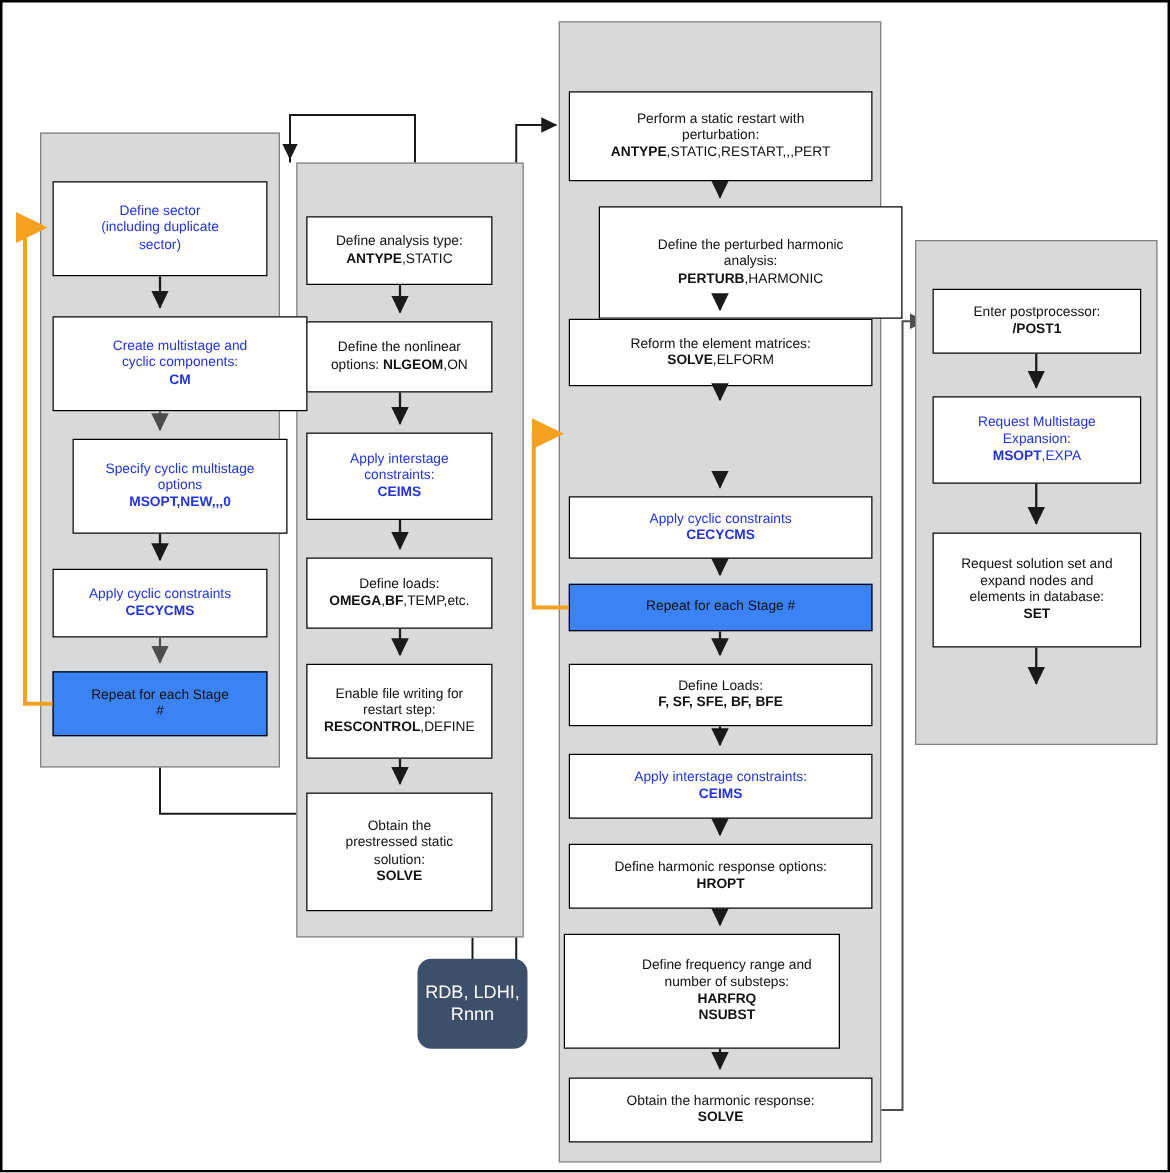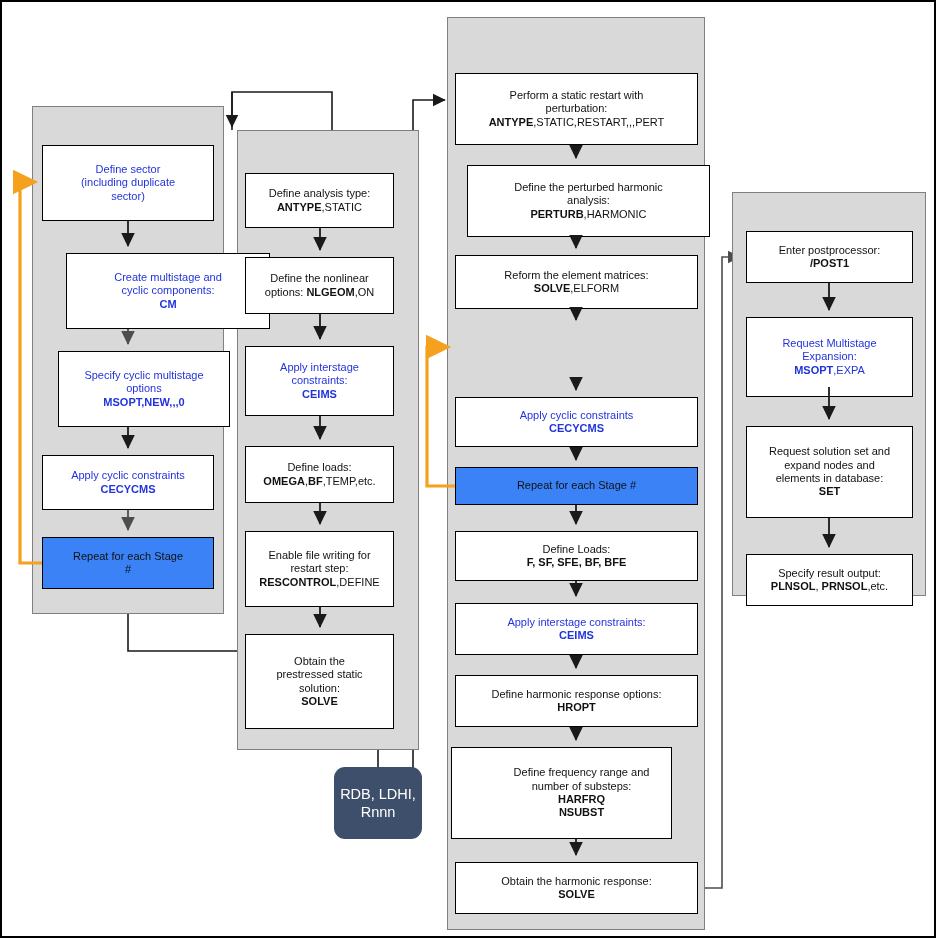--- a/index.html
+++ b/index.html
@@ -103,21 +103,21 @@
   <div class="panel-title" style="left:30px;top:113px;width:192px;">PREP7</div>
 
   <div class="node blue" style="left:40px;top:143px;width:172px;height:76px;">
     <span class="t">
       <span>Define sector</span><br>
       <span>(including duplicate</span><br>
       <span>sector)</span>
     </span>
   </div>
 
-  <div class="node blue" style="left:40px;top:251px;width:204px;height:76px;margin-left:24px;">
+  <div class="node blue" style="left:40px;top:251px;width:204px;height:76px;">
     <span class="t">
       <span>Create multistage and</span><br>
       <span>cyclic components:</span><br>
       <b>CM</b>
     </span>
   </div>
 
   <div class="node blue" style="left:40px;top:349px;width:172px;height:76px;margin-left:16px;">
     <span class="t">
       <span>Specify cyclic multistage</span><br>
@@ -193,21 +193,21 @@
   <div class="panel-title" style="left:455px;top:24px;width:238px;">Perturbed MS Harmonic Response Analysis</div>
 
   <div class="node" style="left:453px;top:71px;width:243px;height:72px;">
     <span class="t">
       <span>Perform a static restart with</span><br>
       <span>perturbation:</span><br>
       <span><b>ANTYPE</b>,STATIC,RESTART,,,PERT</span>
     </span>
   </div>
 
-  <div class="node" style="left:465px;top:163px;width:243px;height:72px;">
+  <div class="node" style="left:477px;top:163px;width:243px;height:90px;">
     <span class="t">
       <span>Define the perturbed harmonic</span><br>
       <span>analysis:</span><br>
       <span><b>PERTURB</b>,HARMONIC</span>
     </span>
   </div>
 
   <div class="node" style="left:453px;top:253px;width:243px;height:54px;">
     <span class="t">
       <span>Reform the element matrices:</span><br>
@@ -267,43 +267,37 @@
   <div class="panel" style="left:730px;top:190px;width:194px;height:404px;"></div>
   <div class="panel-title" style="left:730px;top:200px;width:194px;">MS Expansion</div>
 
   <div class="node" style="left:744px;top:229px;width:167px;height:52px;">
     <span class="t">
       <span>Enter postprocessor:</span><br>
       <b>/POST1</b>
     </span>
   </div>
 
-  <div class="node blue" style="left:744px;top:315px;width:167px;height:80px;">
+  <div class="node blue" style="left:744px;top:315px;width:167px;height:70px;">
     <span class="t">
       <span>Request Multistage</span><br>
       <span>Expansion:</span><br>
       <span><b>MSOPT</b>,EXPA</span>
     </span>
   </div>
 
   <div class="node" style="left:744px;top:424px;width:167px;height:92px;">
     <span class="t">
       <span>Request solution set and</span><br>
       <span>expand nodes and</span><br>
       <span>elements in database:</span><br>
       <b>SET</b>
     </span>
   </div>
 
-  <div class="node" style="left:744px;top:552px;width:167px;height:52px;">
-    <span class="t">
-      <span>Specify result output:</span><br>
-      <span><b>PLNSOL</b>, <b>PRNSOL</b>,etc.</span>
-    </span>
-  </div>
 
   <div class="db" style="left:332px;top:765px;width:88px;height:72px;">
     <span class="t">
       <span>RDB, LDHI,</span><br>
       <span>Rnnn</span>
     </span>
   </div>
 
 
   <svg class="wires arrows-top">

